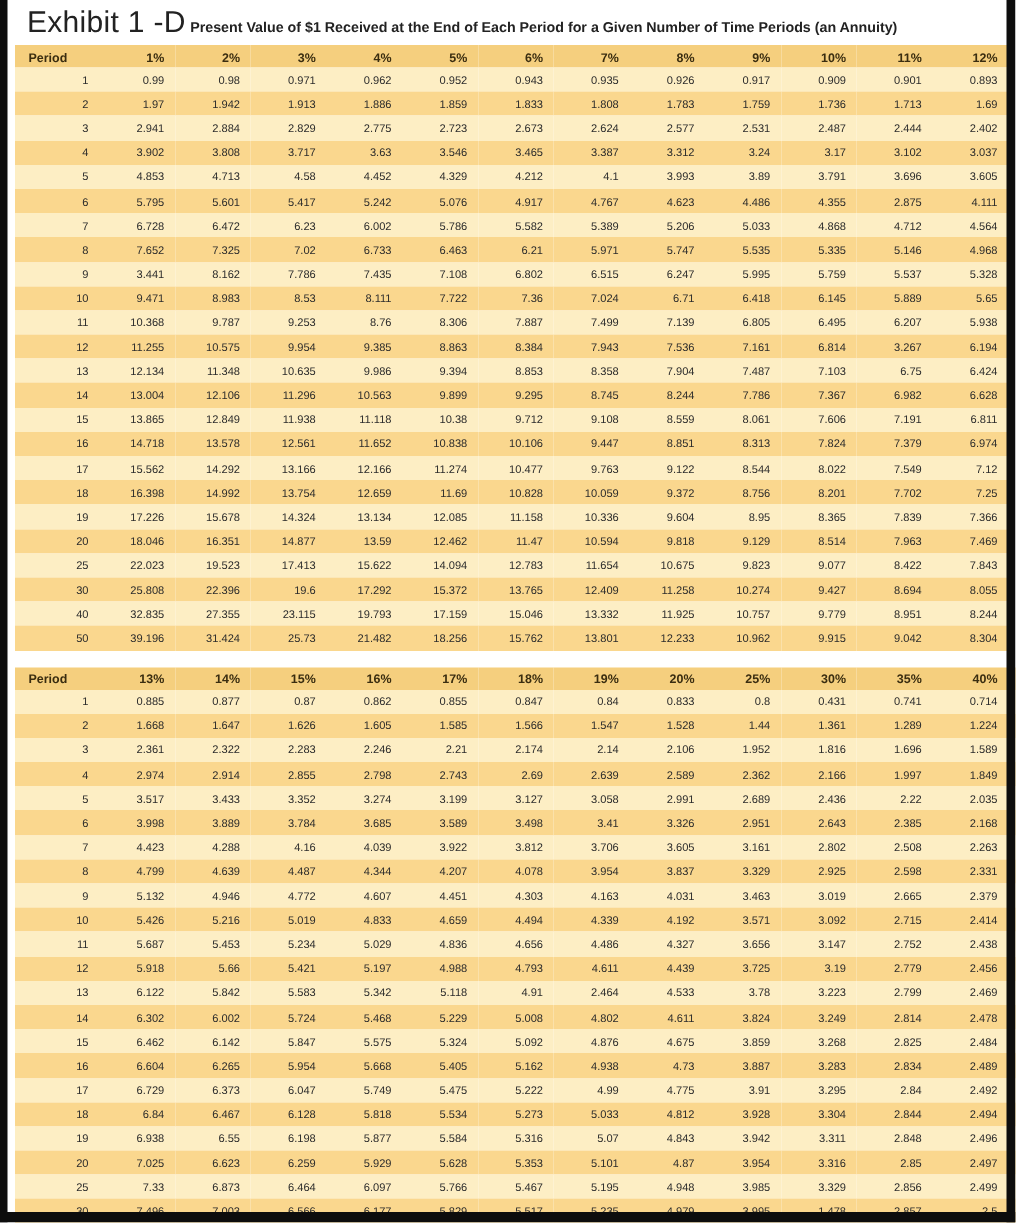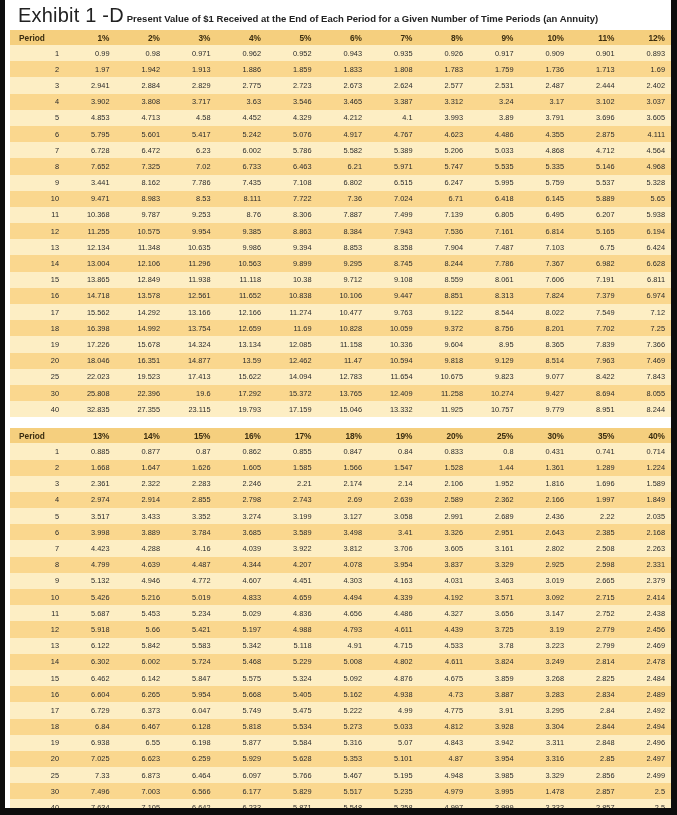--- a/index.html
+++ b/index.html
@@ -316,21 +316,21 @@
           <td>11.255</td>
           <td>10.575</td>
           <td>9.954</td>
           <td>9.385</td>
           <td>8.863</td>
           <td>8.384</td>
           <td>7.943</td>
           <td>7.536</td>
           <td>7.161</td>
           <td>6.814</td>
-          <td>5.165</td>
+          <td>3.267</td>
           <td>6.194</td>
         </tr>
         <tr class="odd">
           <td class="period-cell">13</td>
           <td>12.134</td>
           <td>11.348</td>
           <td>10.635</td>
           <td>9.986</td>
           <td>9.394</td>
           <td>8.853</td>
@@ -483,20 +483,35 @@
           <td>23.115</td>
           <td>19.793</td>
           <td>17.159</td>
           <td>15.046</td>
           <td>13.332</td>
           <td>11.925</td>
           <td>10.757</td>
           <td>9.779</td>
           <td>8.951</td>
           <td>8.244</td>
+        </tr>
+        <tr class="even">
+          <td class="period-cell">50</td>
+          <td>39.196</td>
+          <td>31.424</td>
+          <td>25.73</td>
+          <td>21.482</td>
+          <td>18.256</td>
+          <td>15.762</td>
+          <td>13.801</td>
+          <td>12.233</td>
+          <td>10.962</td>
+          <td>9.915</td>
+          <td>9.042</td>
+          <td>8.304</td>
         </tr>
       </tbody>
   </table>
 
   <table class="pv second">
     <colgroup>
         <col class="c-period">
         <col class="c-rate">
         <col class="c-rate">
         <col class="c-rate">
@@ -723,21 +738,21 @@
           <td>1.985</td>
         </tr>
         <tr class="odd">
           <td class="period-cell">13</td>
           <td>6.122</td>
           <td>5.842</td>
           <td>5.583</td>
           <td>5.342</td>
           <td>5.118</td>
           <td>4.91</td>
-          <td>4.715</td>
+          <td>2.464</td>
           <td>4.533</td>
           <td>3.78</td>
           <td>3.223</td>
           <td>2.799</td>
           <td>2.469</td>
           <td>1.99</td>
         </tr>
         <tr class="even">
           <td class="period-cell">14</td>
           <td>6.302</td>

